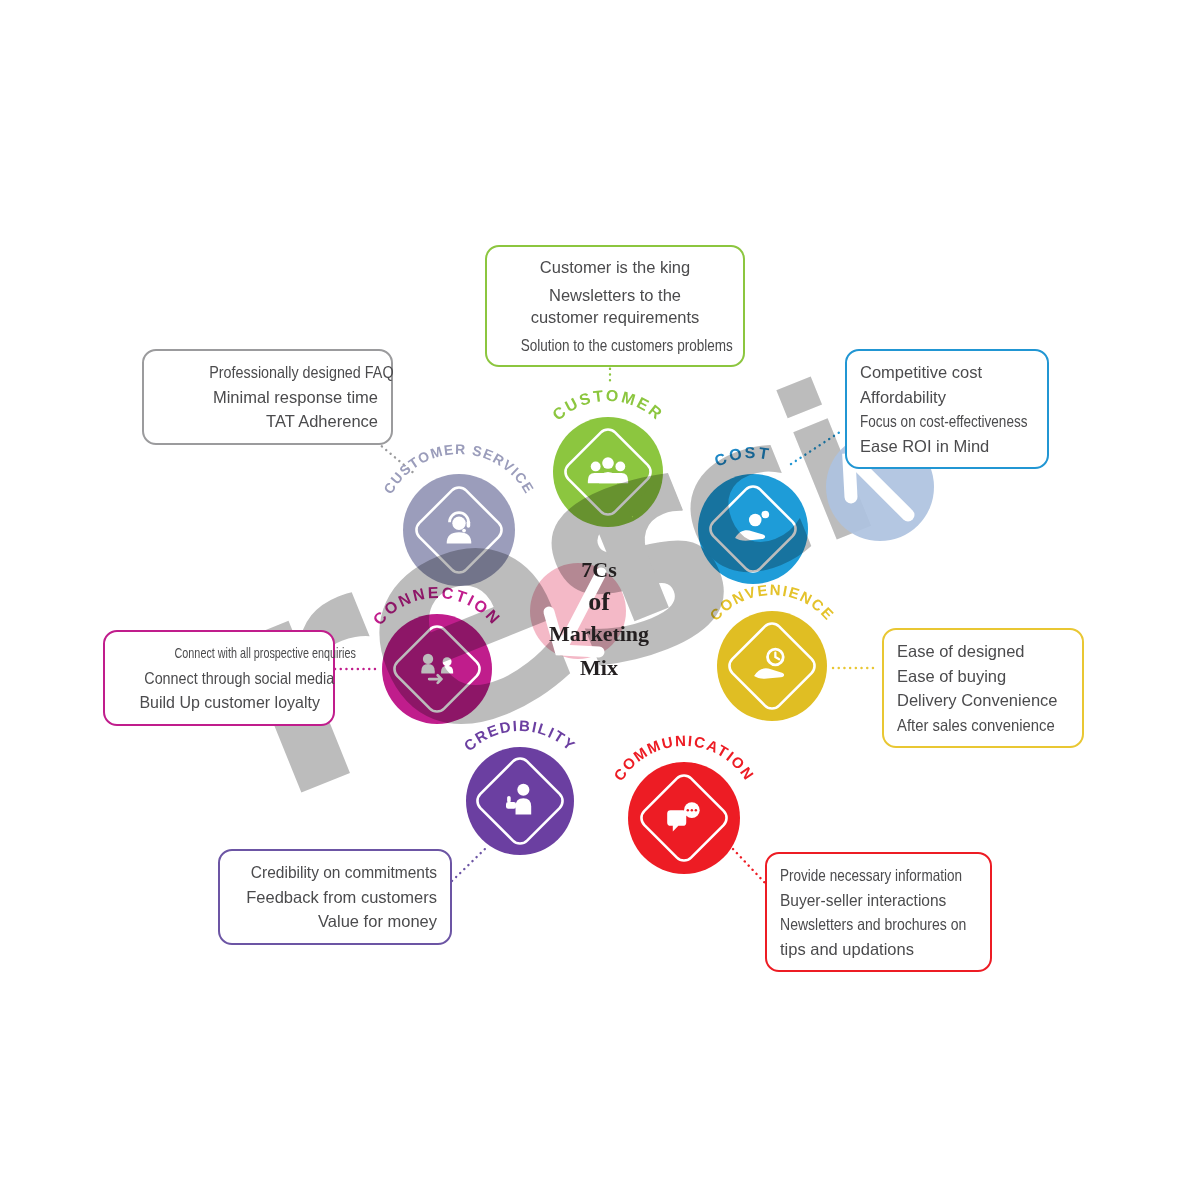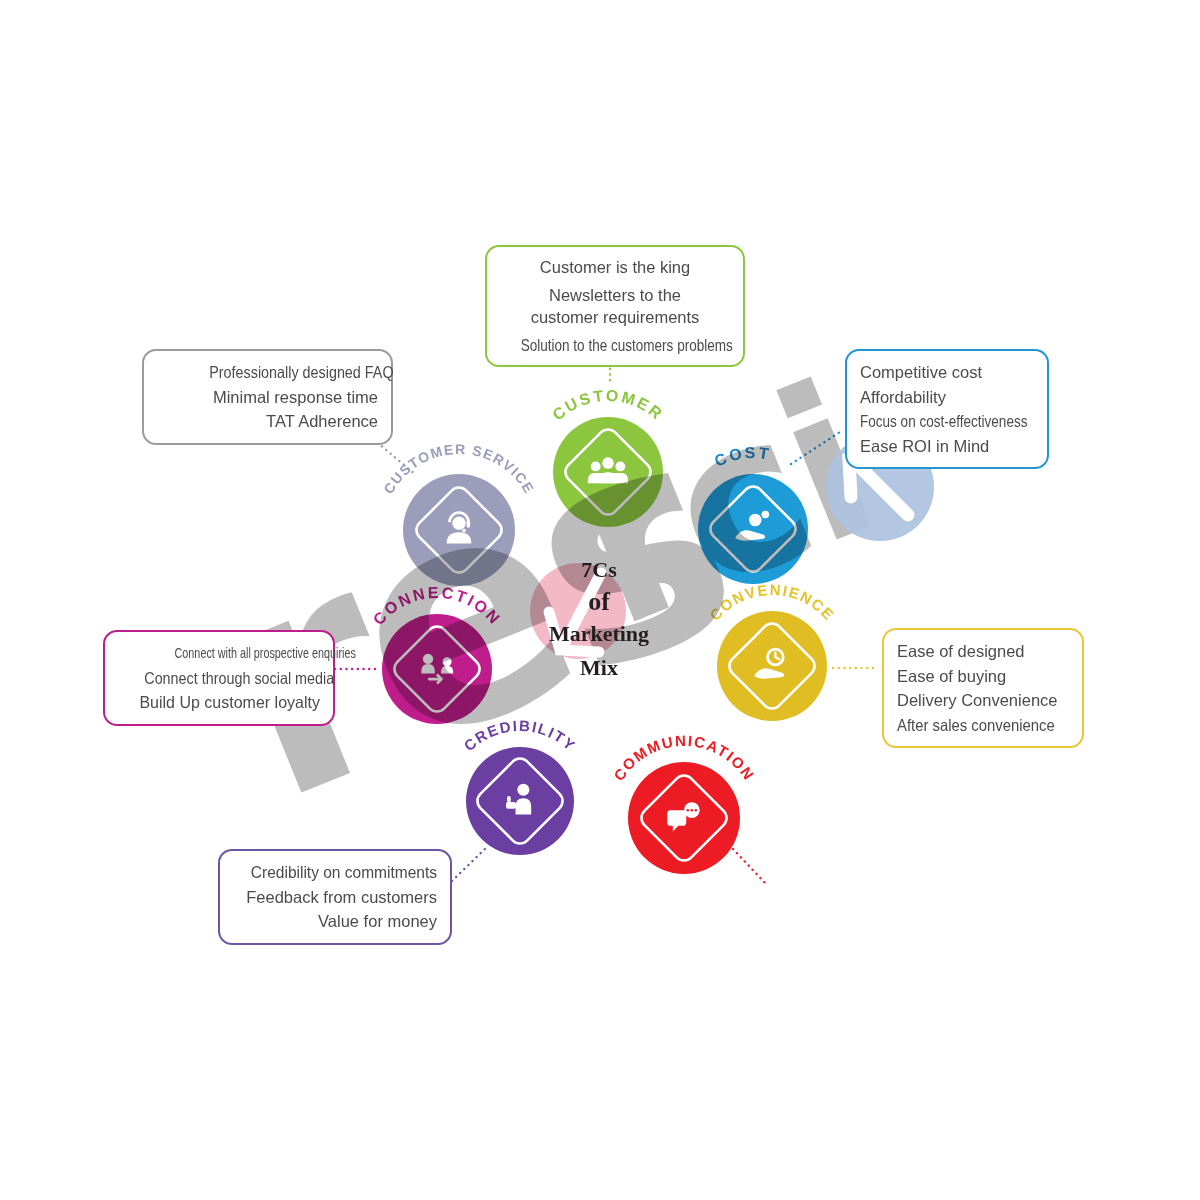--- a/index.html
+++ b/index.html
@@ -212,20 +212,26 @@
     <div class="ln">Ease ROI in Mind</div>
   </div>
 
   <div class="callout al-left" style="left: 882px; top: 628px; width: 172px; border-color: rgb(233, 199, 51);">
     <div class="ln">Ease of designed</div>
     <div class="ln">Ease of buying</div>
     <div class="ln">Delivery Convenience</div>
     <div class="ln" style="transform:scaleX(.9)">After sales convenience</div>
   </div>
 
+  <div class="callout al-left" style="left: 765px; top: 852px; width: 197px; border-color: rgb(237, 28, 36);">
+    <div class="ln" style="transform:scaleX(.82)">Provide necessary information</div>
+    <div class="ln" style="transform:scaleX(.94)">Buyer-seller interactions</div>
+    <div class="ln" style="transform:scaleX(.85)">Newsletters and brochures on</div>
+    <div class="ln">tips and updations</div>
+  </div>
 
   <div class="callout al-right" style="left: 218px; top: 849px; width: 204px; border-color: rgb(108, 85, 164);">
     <div class="ln" style="transform:scaleX(.94)">Credibility on commitments</div>
     <div class="ln">Feedback from customers</div>
     <div class="ln">Value for money</div>
   </div>
 
   <div class="callout al-right" style="left: 103px; top: 630px; width: 202px; border-color: rgb(192, 29, 140);">
     <div class="ln" style="font-size:15px;transform:scaleX(.72)">Connect with all prospective enquiries</div>
     <div class="ln" style="transform:scaleX(.87)">Connect through social media</div>

